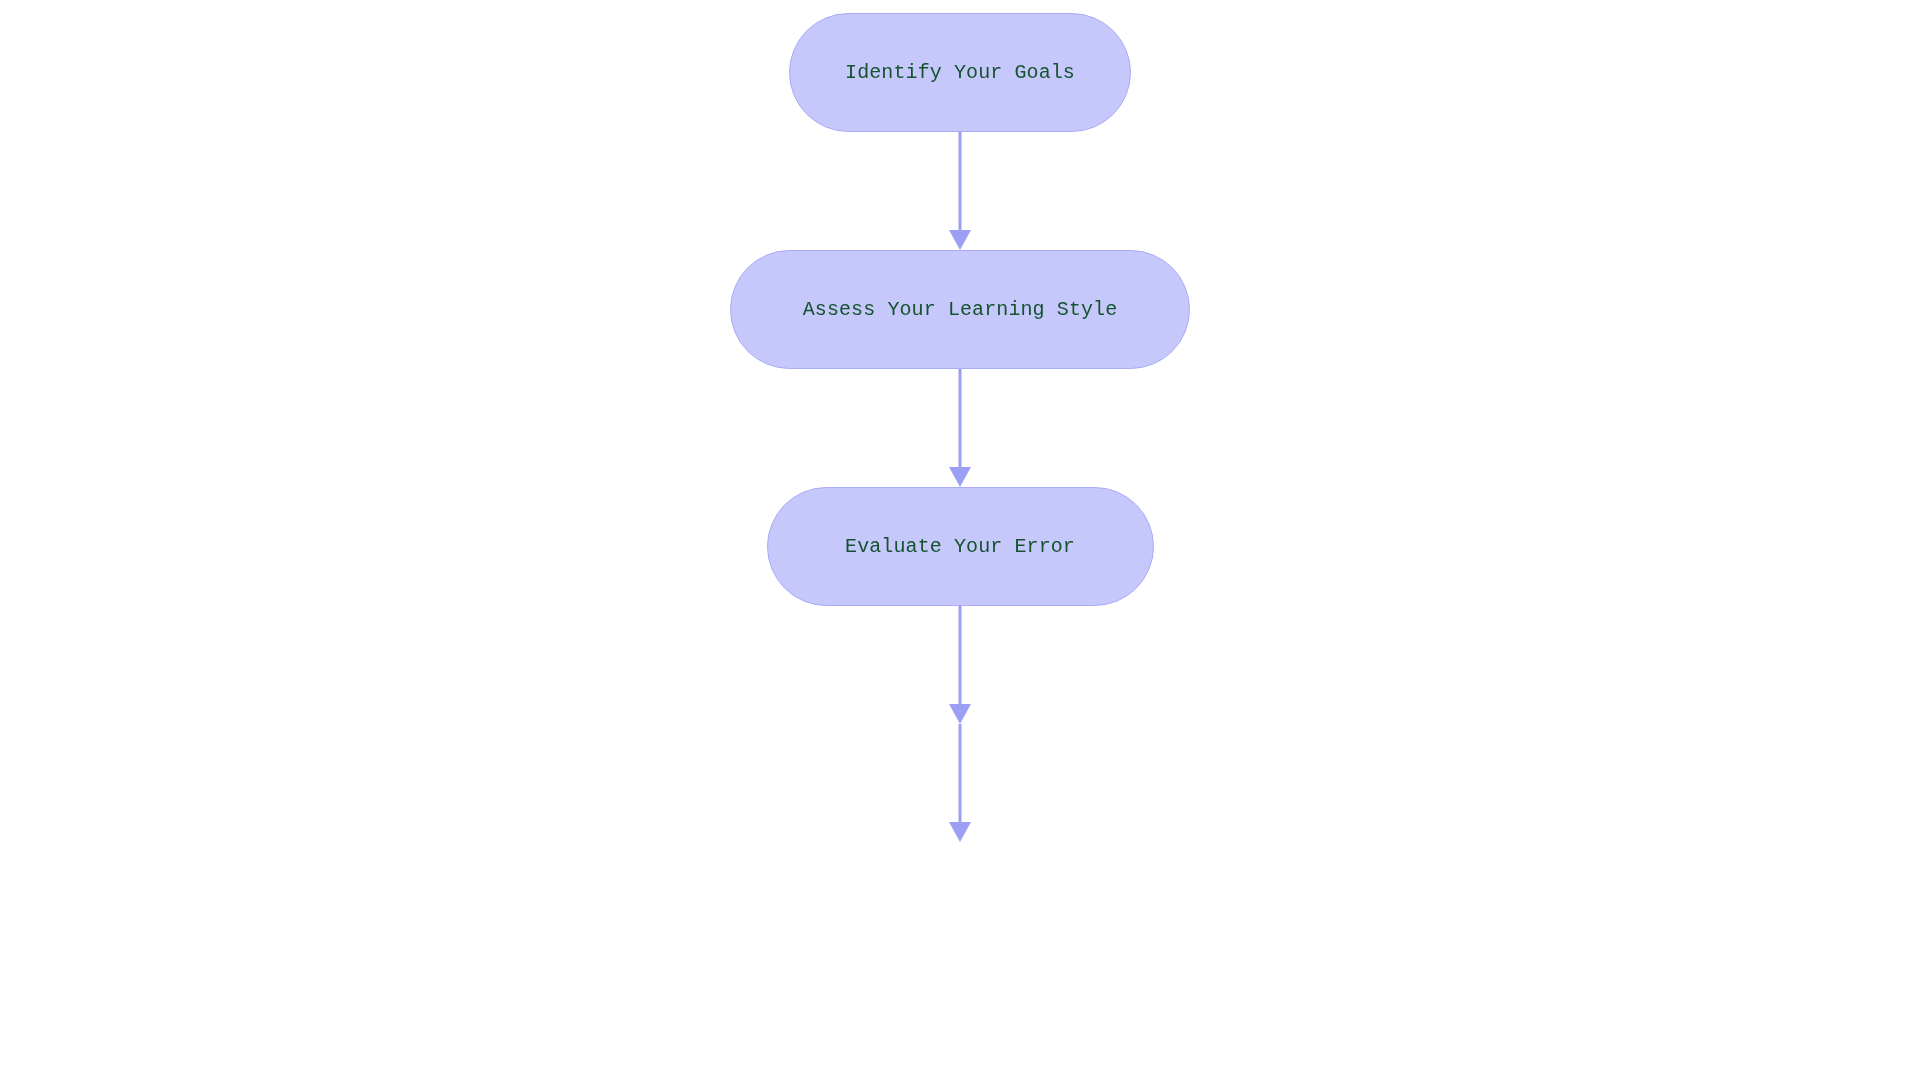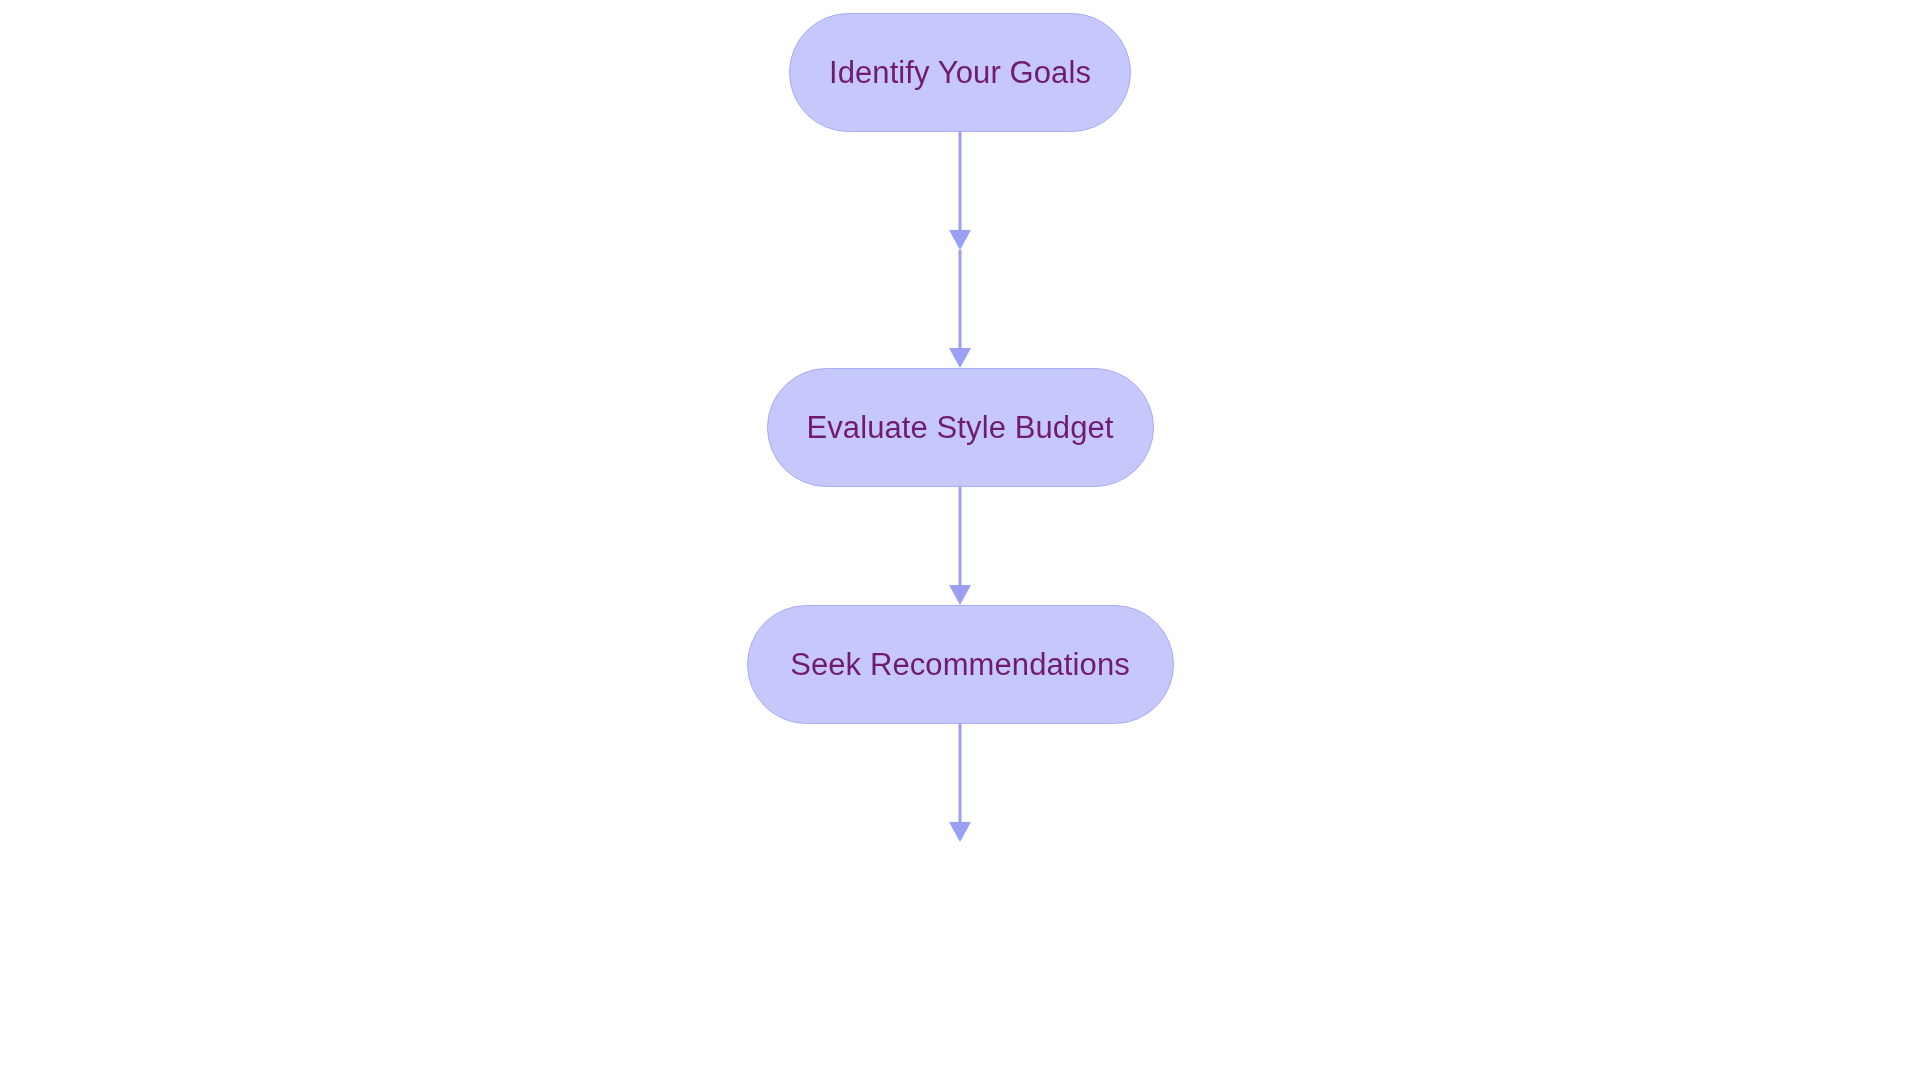--- a/index.html
+++ b/index.html
@@ -33,27 +33,28 @@
   }
   .node {
     box-sizing: border-box;
     height: 119px;
     border-radius: 60px;
     background: #c6c8fc;
     border: 1.6px solid #a9acf6;
     display: flex;
     align-items: center;
     justify-content: center;
-    color: #701a75;
-    font-size: 31px;
+    color: #14532d;
+    font-size: 20px;
     font-weight: 400;
     letter-spacing: 0.1px;
     white-space: nowrap;
     line-height: 1;
     user-select: none;
+    font-family: Liberation Mono, monospace;
   }
   .node-label {
     display: block;
     padding: 0 4px;
   }
   .connector {
     width: 26px;
     height: 118px;
     position: relative;
     flex: 0 0 auto;
@@ -87,38 +88,38 @@
 
     <div class="node" style="width:342px;">
       <span class="node-label">Identify Your Goals</span>
     </div>
 
     <div class="connector">
       <div class="stem"></div>
       <div class="head"></div>
     </div>
 
+    <div class="node" style="width:460px;">
+      <span class="node-label">Assess Your Learning Style</span>
+    </div>
 
     <div class="connector">
       <div class="stem"></div>
       <div class="head"></div>
     </div>
 
     <div class="node" style="width:387px;">
-      <span class="node-label">Evaluate Style Budget</span>
+      <span class="node-label">Evaluate Your Error</span>
     </div>
 
     <div class="connector">
       <div class="stem"></div>
       <div class="head"></div>
     </div>
 
-    <div class="node" style="width:427px;">
-      <span class="node-label">Seek Recommendations</span>
-    </div>
 
     <div class="connector">
       <div class="stem"></div>
       <div class="head"></div>
     </div>
 
 
   </div>
 </div>
 

